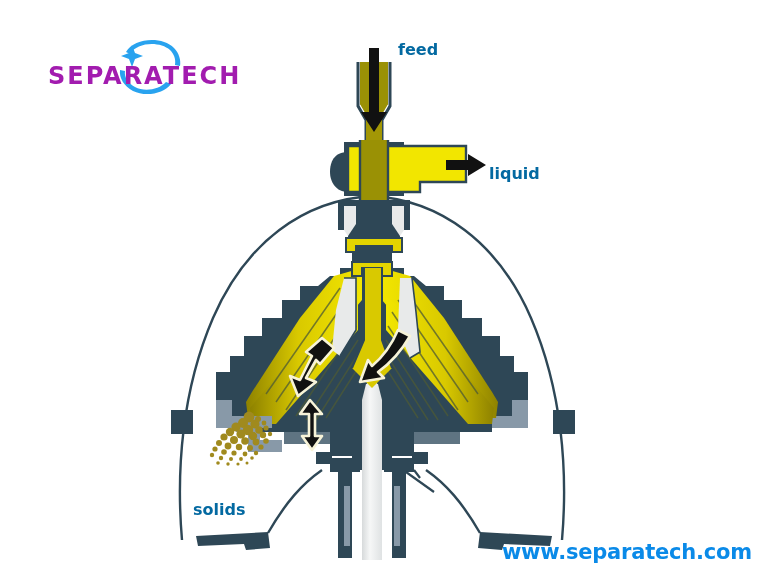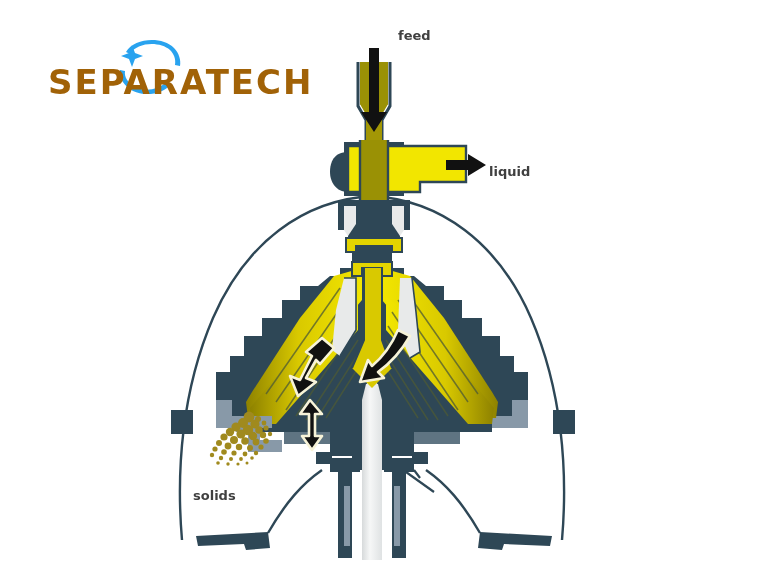--- a/index.html
+++ b/index.html
@@ -22,45 +22,46 @@
     position: absolute;
     left: 48px;
     top: 34px;
     width: 212px;
     height: 64px;
   }
   #logo-wordmark {
     position: absolute;
     left: 0;
     top: 28px;
-    font-size: 34px;
+    font-size: 24px;
     font-weight: bold;
     letter-spacing: 2.0px;
-    color: #a16207;
+    color: #a21caf;
     font-family: "DejaVu Sans", sans-serif;
     white-space: nowrap;
   }
   #logo-mark {
     position: absolute;
     left: 58px;
     top: 0px;
     width: 86px;
     height: 64px;
   }
   
   .diagram-label {
     position: absolute;
     font-family: "DejaVu Sans", sans-serif;
     font-weight: bold;
-    font-size: 13px;
-    color: #404040;
+    font-size: 16px;
+    color: #0369a1;
     white-space: nowrap;
+    margin-top: 12px;
   }
   #label-feed  { left: 398px; top: 28px; }
-  #label-liquid{ left: 489px; top: 164px; text-align: right; }
+  #label-liquid{ left: 489px; top: 152px; text-align: right; }
   #label-solids{ left: 193px; top: 488px; }
   
   #site-url {
     position: absolute;
     right: 16px;
     bottom: 12px;
     font-family: "DejaVu Sans", sans-serif;
     font-weight: bold;
     font-size: 21px;
     color: #0a8ae8;
@@ -338,14 +339,15 @@
         <circle cx="270" cy="434" r="2.2"></circle>
       <circle cx="258" cy="419" r="3.0"></circle>
         <circle cx="264" cy="423" r="2.4"></circle>
     </g>
   </svg>
 
   <div class="diagram-label" id="label-feed">feed</div>
   <div class="diagram-label" id="label-liquid">liquid</div>
   <div class="diagram-label" id="label-solids">solids</div>
 
+  <div id="site-url">www.separatech.com</div>
 
 </div>
 
 </body></html>

